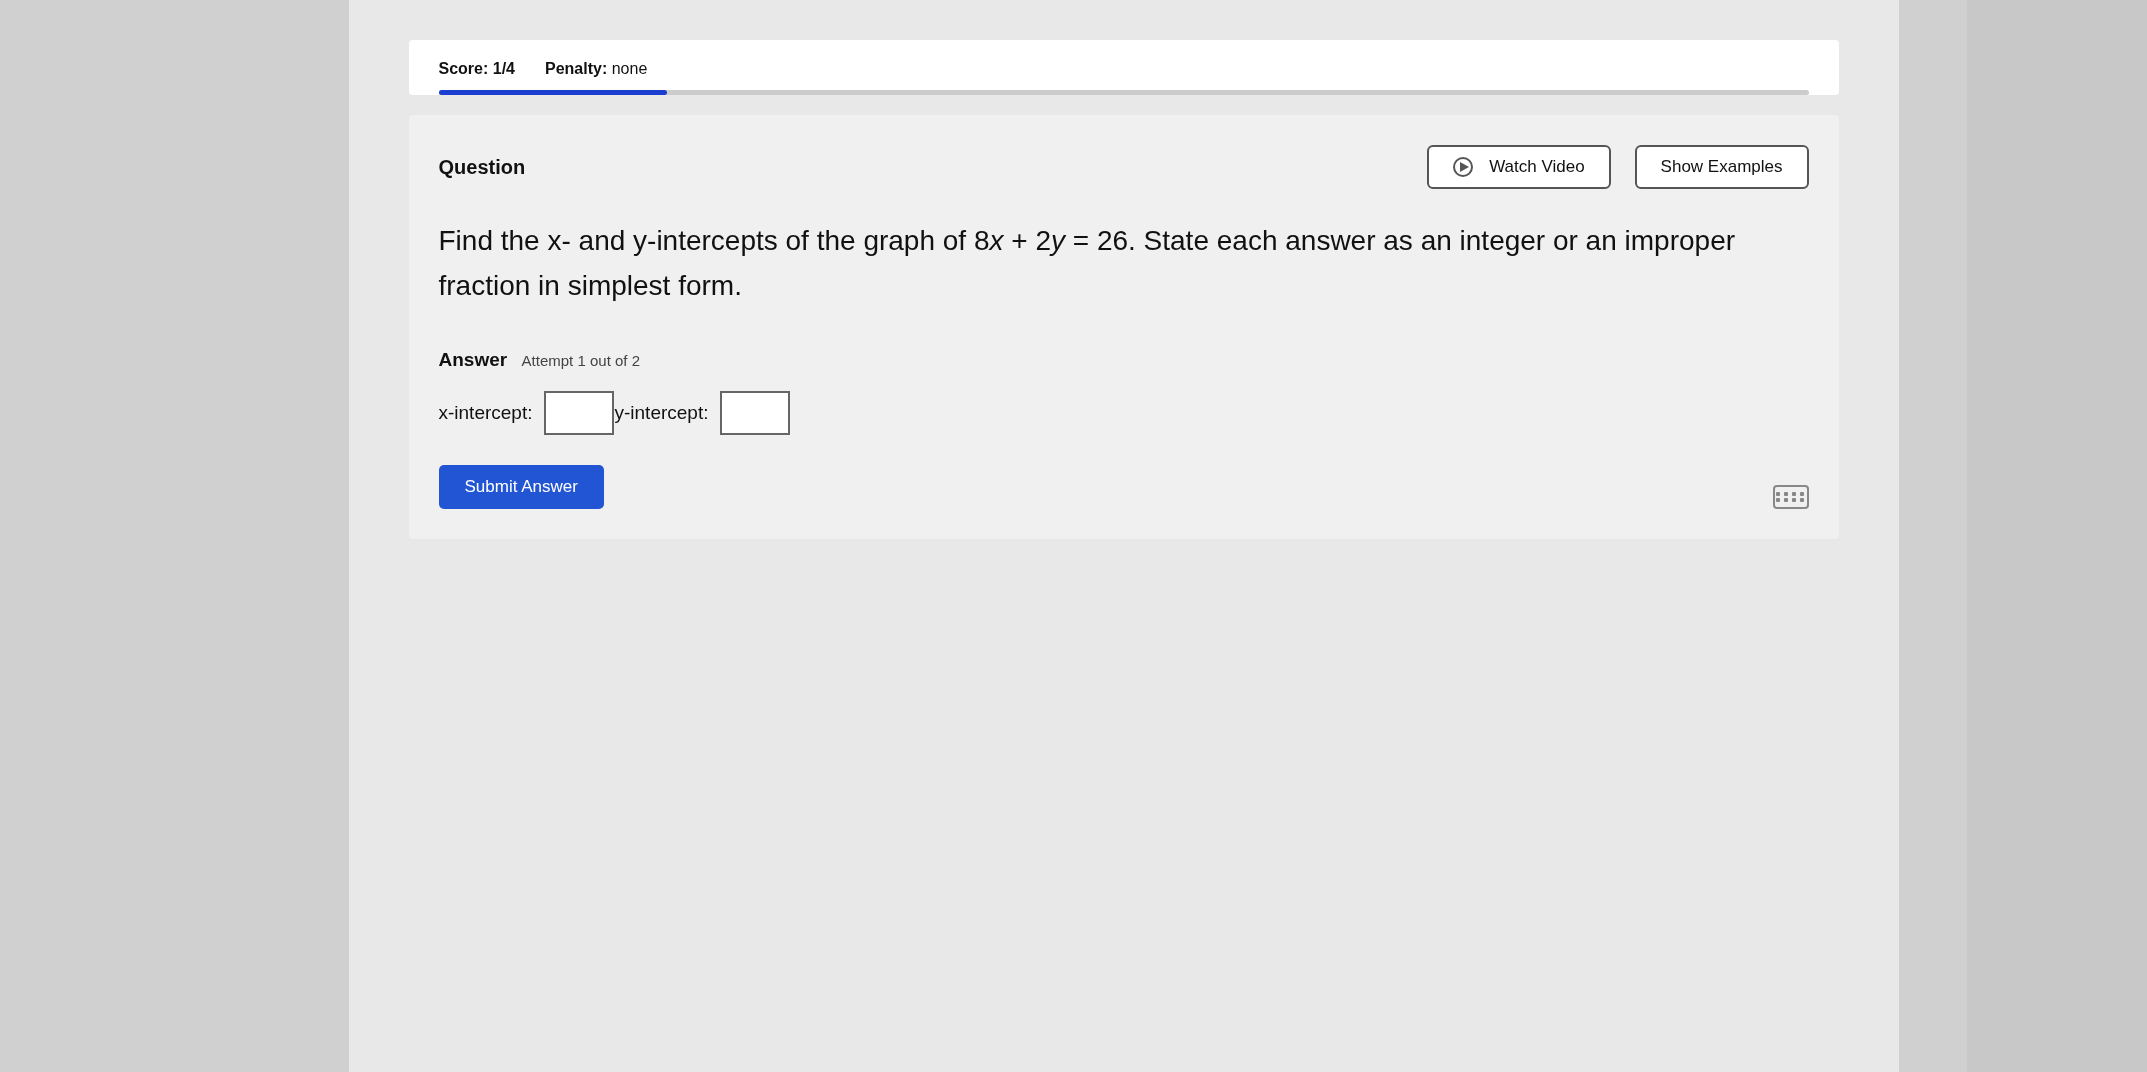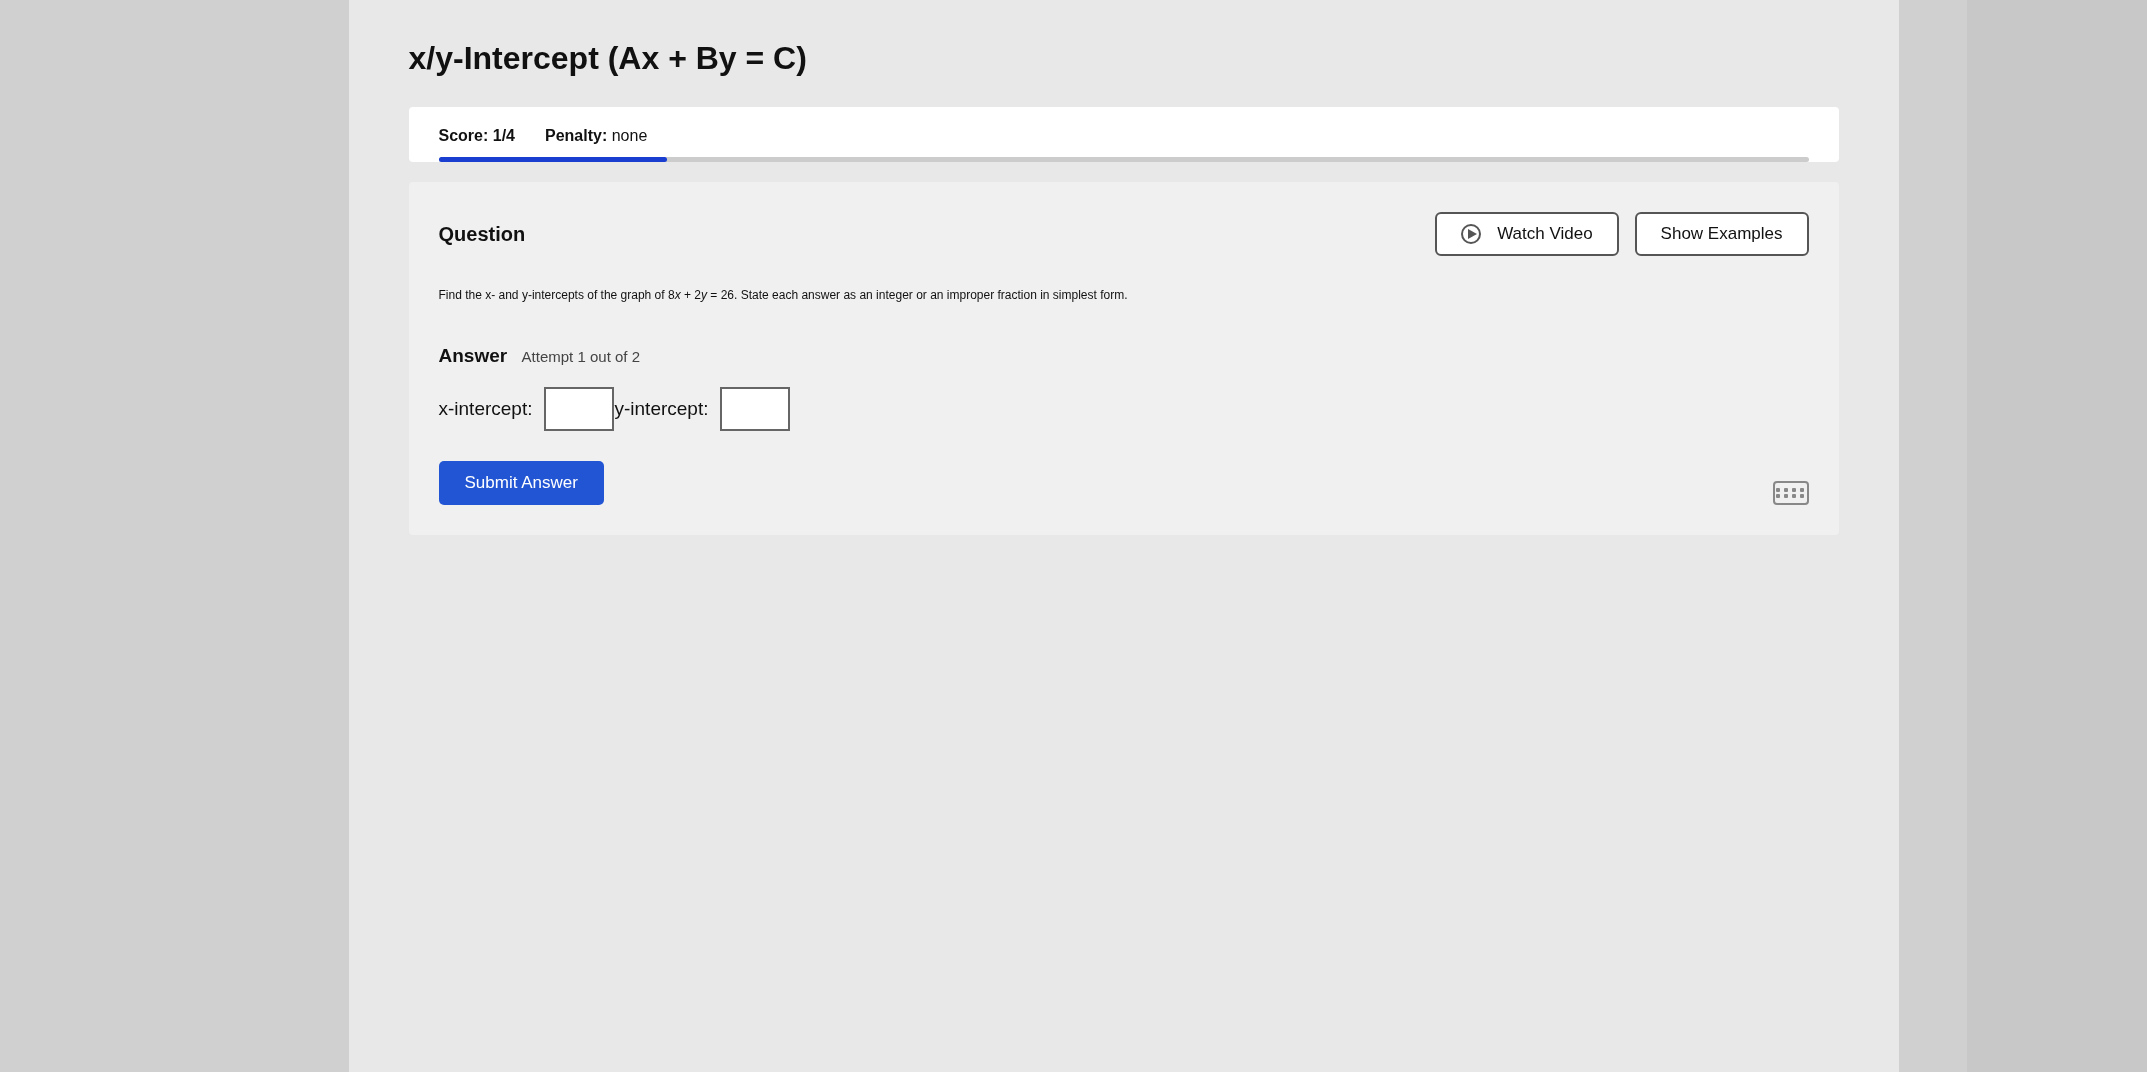--- a/index.html
+++ b/index.html
@@ -141,24 +141,25 @@
 
     .btn-show-examples {
       border: 2px solid #555;
       border-radius: 6px;
       padding: 10px 24px;
       background: #fff;
       font-size: 17px;
       color: #111;
       cursor: pointer;
       font-weight: 500;
+      margin-left: 8px;
     }
 
     .question-text {
-      font-size: 12px;
+      font-size: 28px;
       color: #111;
       line-height: 1.6;
       margin-bottom: 40px;
     }
 
     .answer-section {
       margin-top: 10px;
     }
 
     .answer-label {
@@ -246,21 +247,20 @@
       background-color: #c8c8c8;
       position: fixed;
       right: 0;
       top: 0;
     }
   </style>
 </head>
 <body>
 
 <div class="main-container">
-  <h1 class="page-title">x/y-Intercept (Ax + By = C)</h1>
 
   <div class="score-bar-container">
     <div class="score-info">
       <span class="score-text">
         <span>Score:</span>
         <span>1/4</span>
       </span>
       <span class="penalty-text">
         <span class="penalty-label">Penalty:</span>
         <span>none</span>

